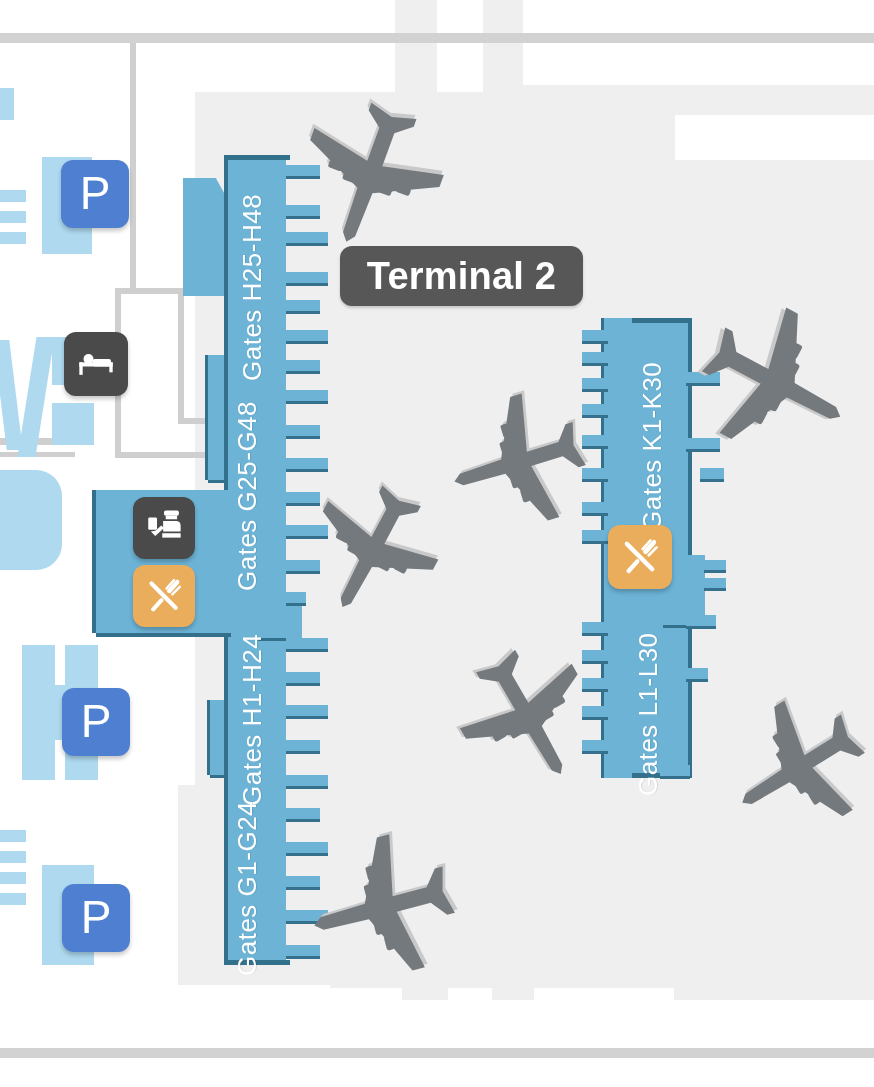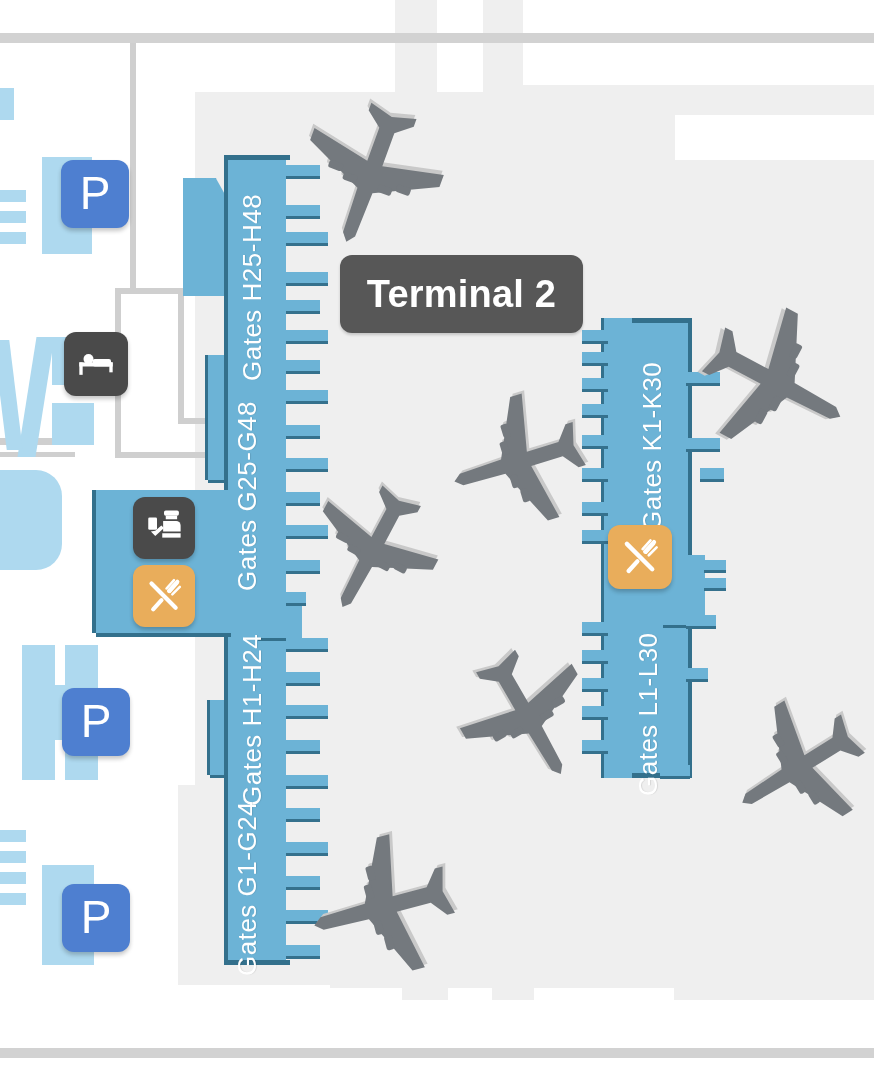--- a/index.html
+++ b/index.html
@@ -351,21 +351,21 @@
       <g fill="#74797e">
         <path d="M49 4 L53 9 L54 38 L92 56 L92 64 L54 56 L54 78 L64 86 L64 91 L49 87 L34 91 L34 86 L44 78 L44 56 L6 64 L6 56 L44 38 L45 9 Z"></path>
         <rect x="22" y="44" width="9" height="5" rx="1.5"></rect>
           <rect x="33" y="40" width="9" height="5" rx="1.5"></rect>
         <rect x="56" y="40" width="9" height="5" rx="1.5"></rect>
           <rect x="67" y="44" width="9" height="5" rx="1.5"></rect>
       </g>
     </svg>
   </div>
 
-  <div class="terminal-pill" style="left:340px;top:255px;width:243px;height:78px;">
+  <div class="terminal-pill" style="left:340px;top:246px;width:243px;height:60px;">
     <span>Terminal 2</span>
   </div>
 
   <div class="poi park" style="left:61px;top:160px;width:68px;height:68px;">
     <span class="pletter">P</span>
   </div>
 
   <div class="poi dark" style="left:64px;top:332px;width:64px;height:64px;">
     <svg width="40" height="34" viewBox="0 0 48 40" aria-hidden="true">
       <circle cx="15" cy="14" r="6" fill="#fff"></circle>

